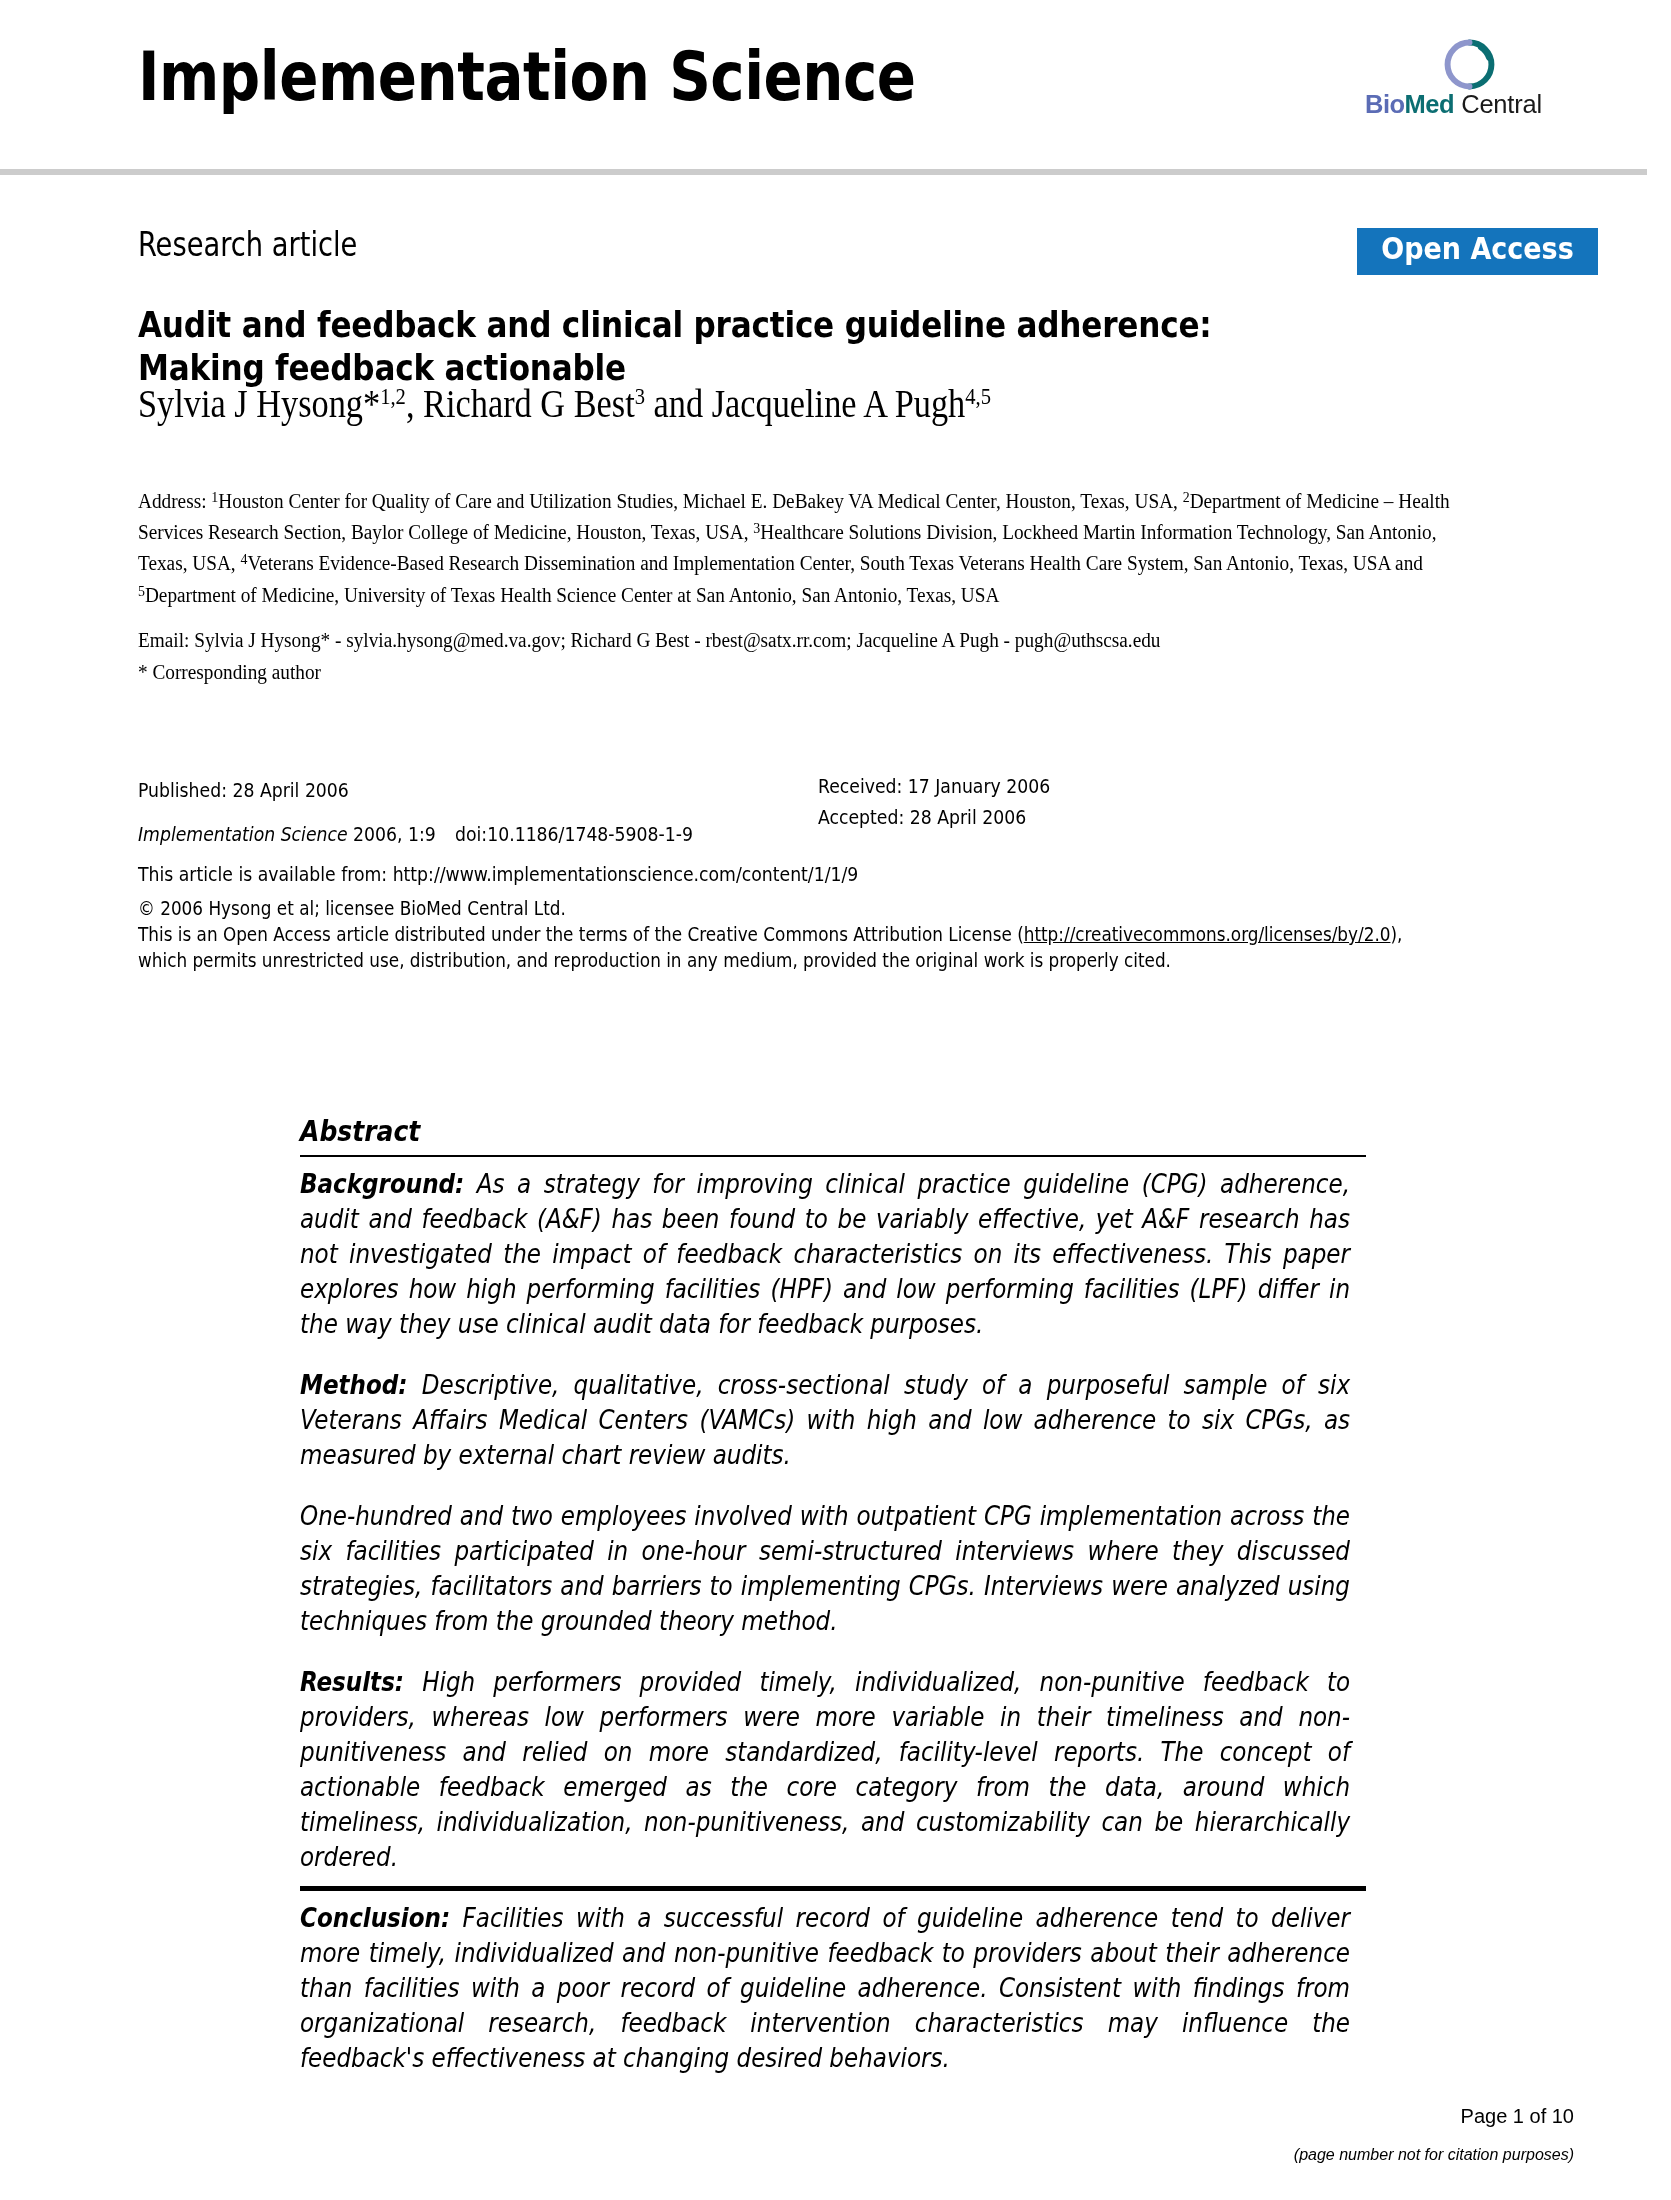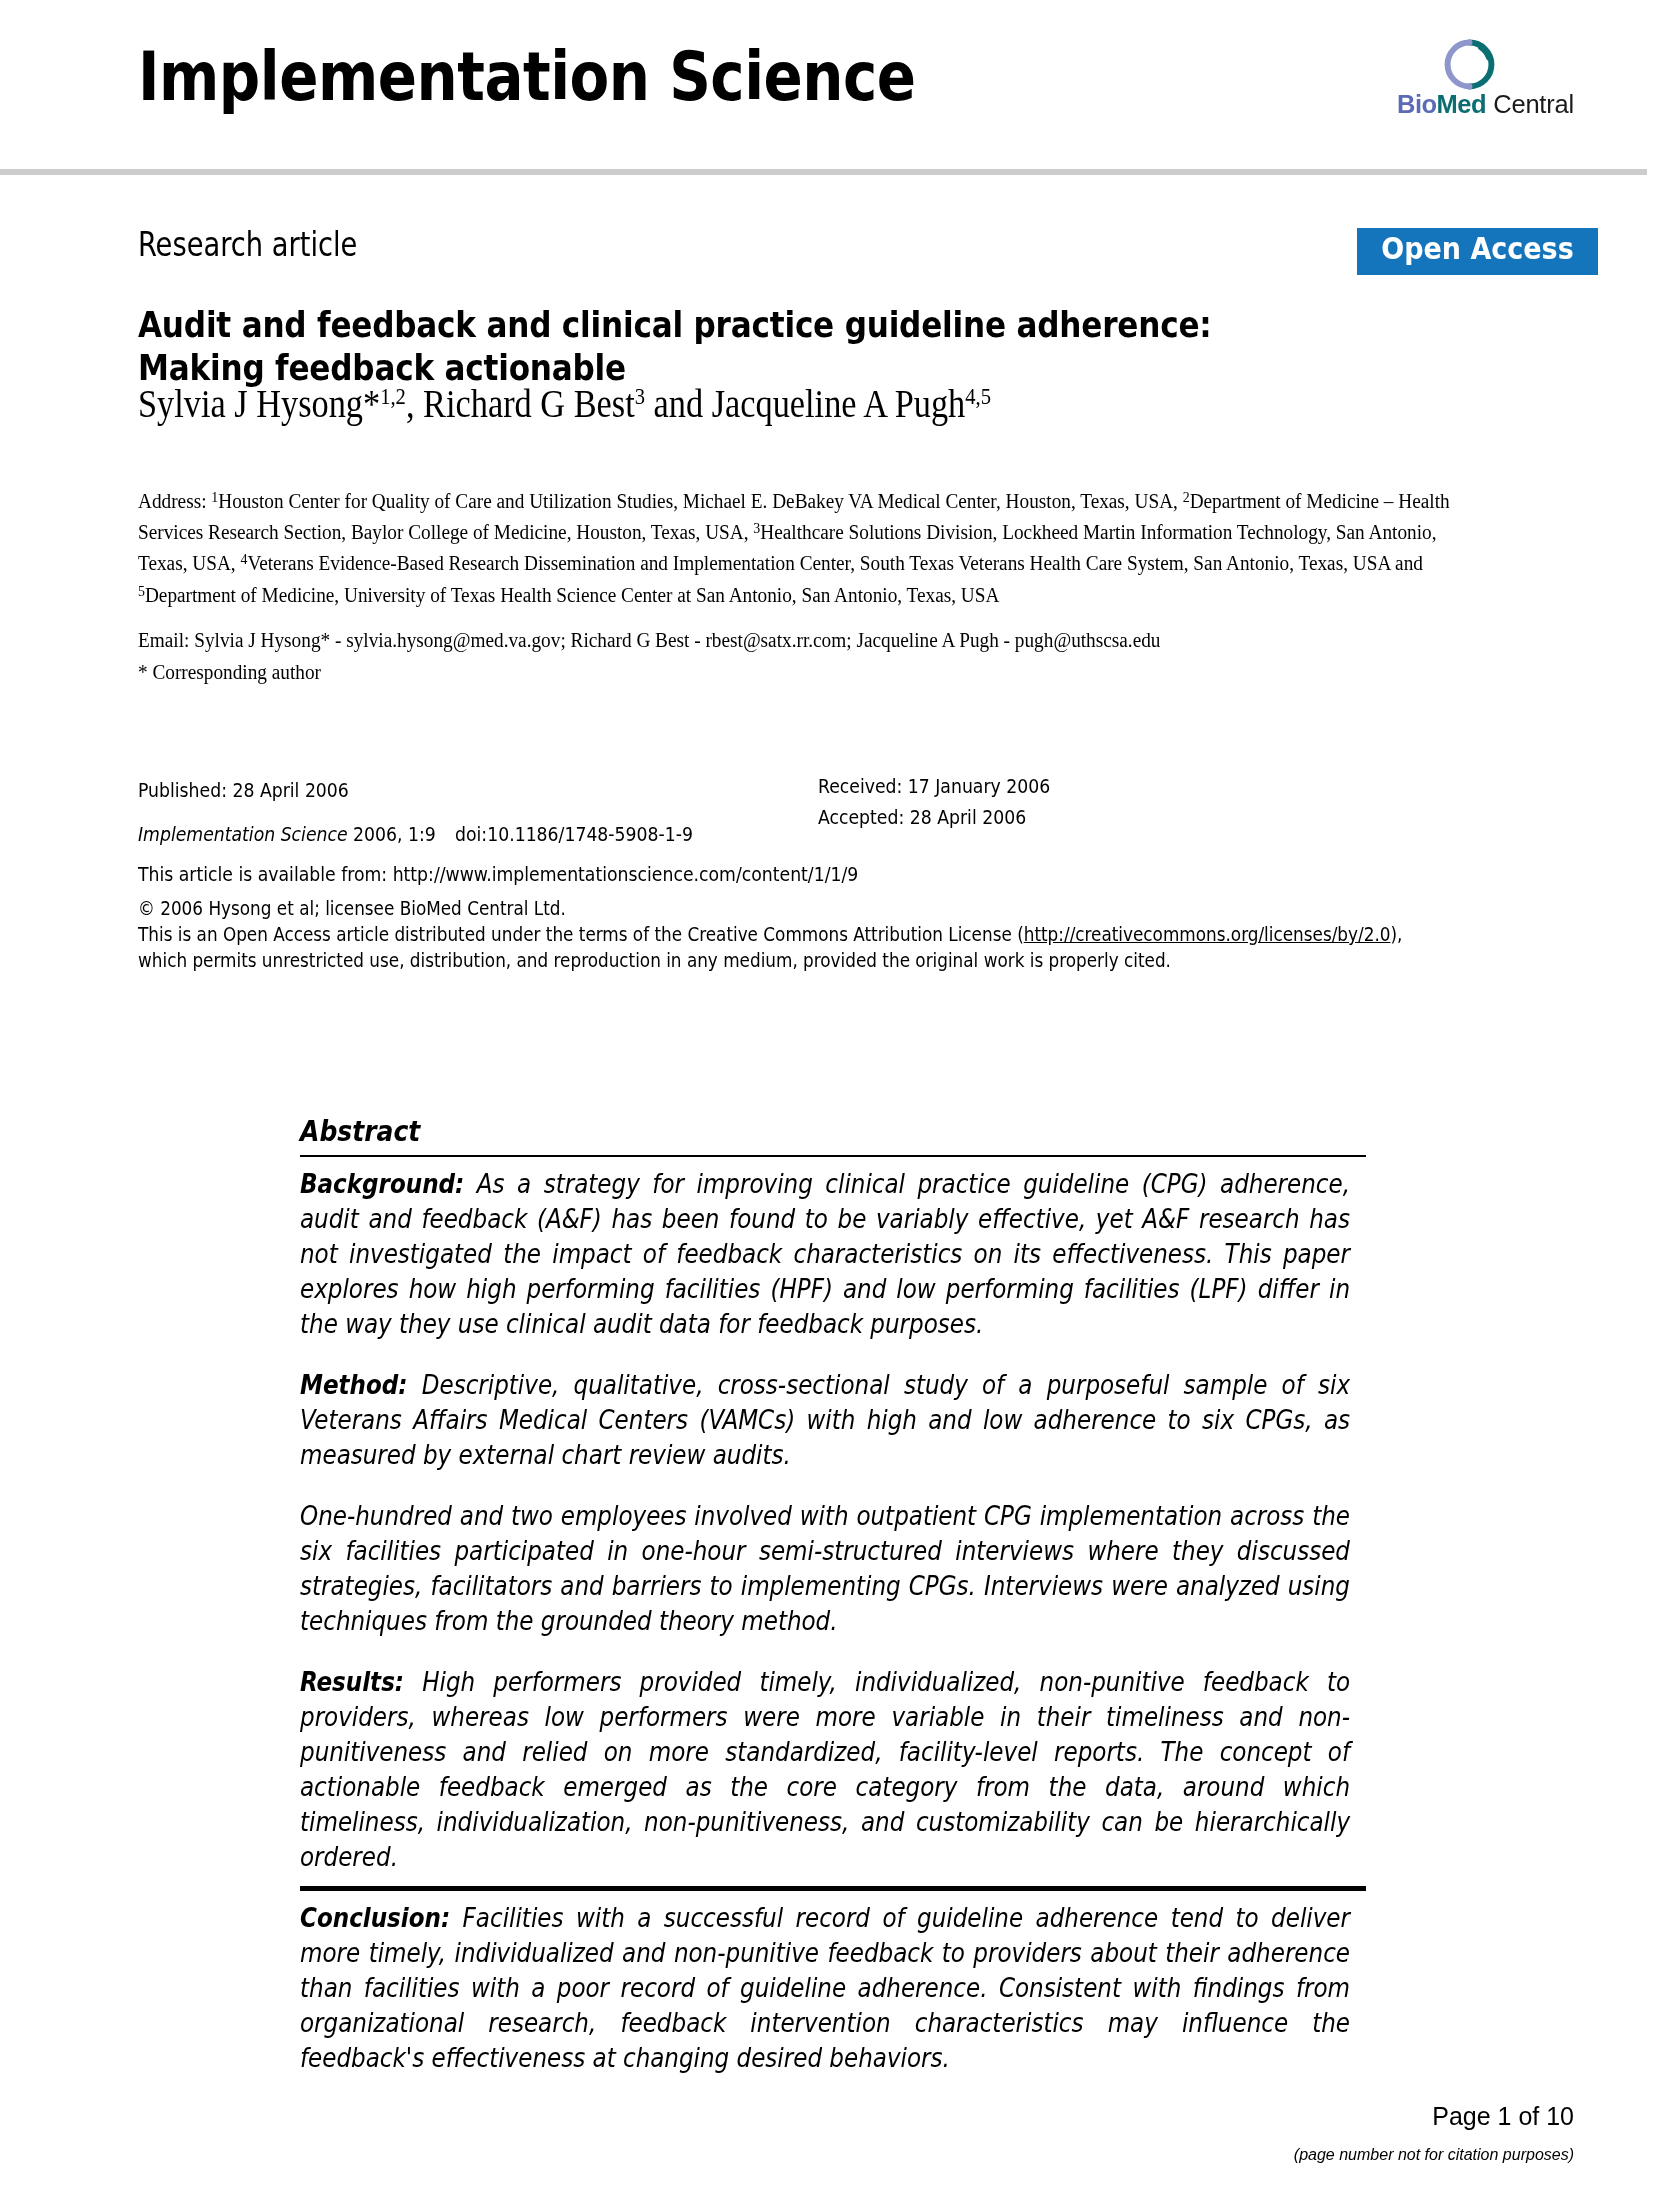--- a/index.html
+++ b/index.html
@@ -46,21 +46,21 @@
   #bmc-ring {
     position: absolute;
     left: 78px;
     top: 1.8px;
   }
   #bmc-wordmark {
     position: absolute;
     left: 0;
     top: 56px;
     width: 209px;
-    text-align: right;
+    text-align: left;
     font-size: 25.5px;
     line-height: 1;
     white-space: nowrap;
   }
   .bmc-bio { color: #5B6CB5; font-weight: bold; letter-spacing: -0.5px; }
   .bmc-med { color: #0C6E72; font-weight: bold; letter-spacing: -0.5px; }
   .bmc-central { color: #1a1a1a; font-weight: normal; letter-spacing: -0.2px; }
   #header-rule {
     position: absolute;
     left: 0;
@@ -240,21 +240,21 @@
     height: 4.5px;
     background: #000000;
   }
 
   
   #page-number {
     position: absolute;
     right: 98px;
     top: 2100px;
     font-family: "Liberation Sans", sans-serif;
-    font-size: 25px;
+    font-size: 20px;
     line-height: 33px;
     text-align: right;
     white-space: nowrap;
   }
   #citation-disclaimer {
     position: absolute;
     right: 98px;
     top: 2142px;
     font-family: "Liberation Sans", sans-serif;
     font-style: italic;

